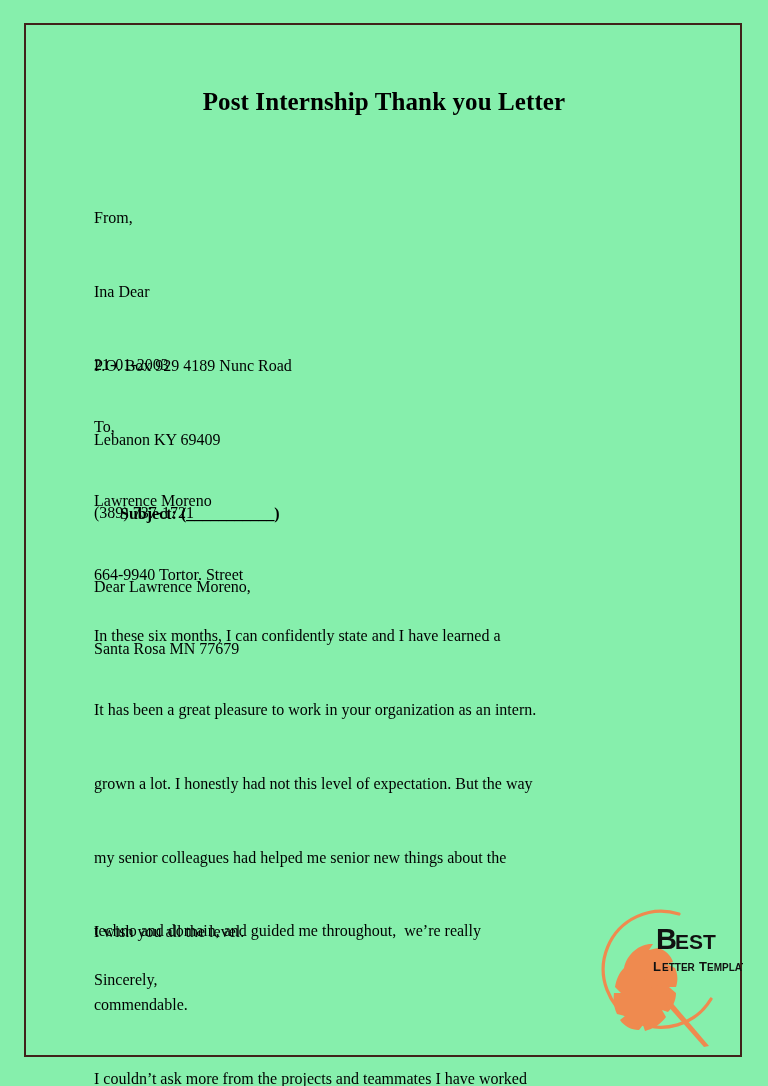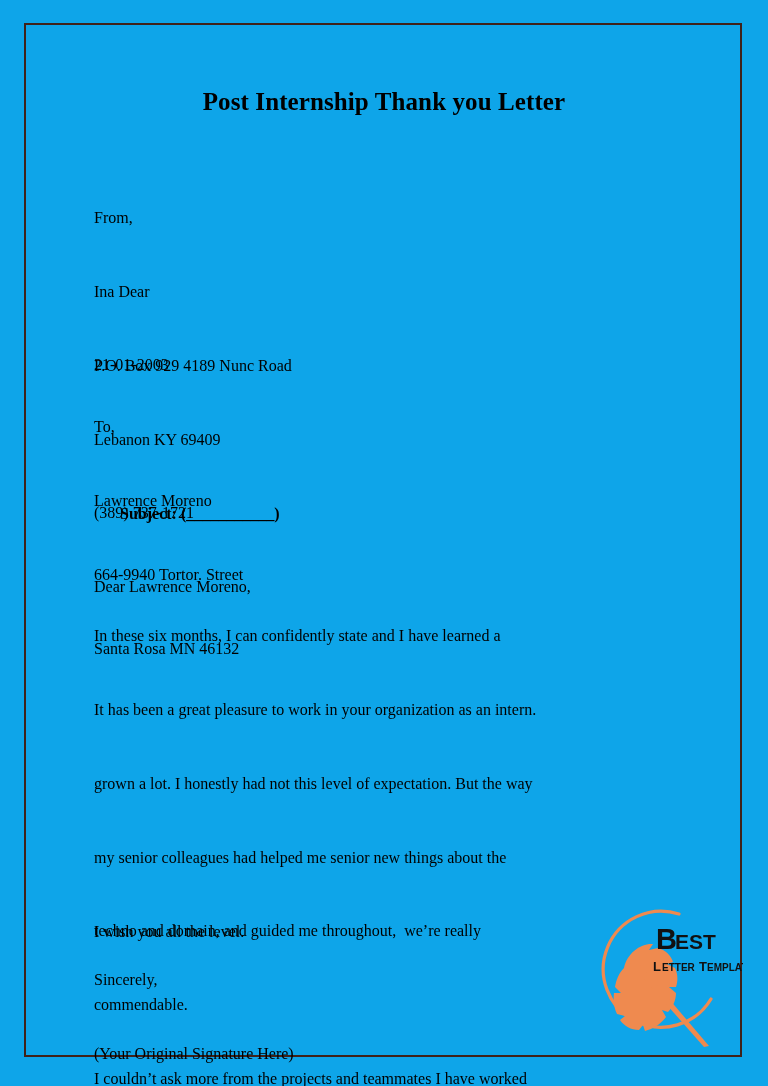--- a/index.html
+++ b/index.html
@@ -12,21 +12,21 @@
     height: 1086px;
     position: relative;
     overflow: hidden;
     font-family: "Liberation Serif", "DejaVu Serif", serif;
     color: #000000;
   }
 
   #page {
     position: absolute;
     inset: 0;
-    background: #0ea5e9;
+    background: #86efac;
   }
 
   
   #page-frame {
     position: absolute;
     left: 24px;
     top: 23px;
     width: 718px;
     height: 1034px;
     border: 2px solid #40221a;
@@ -119,21 +119,21 @@
     </div>
 
     <div class="block" id="date-block">
       <div class="line">21-01-2003</div>
     </div>
 
     <div class="block" id="recipient-block">
       <div class="line">To,</div>
       <div class="line">Lawrence Moreno</div>
       <div class="line">664-9940 Tortor. Street</div>
-      <div class="line">Santa Rosa MN 46132</div>
+      <div class="line">Santa Rosa MN 77679</div>
     </div>
 
     <div class="block" id="subject-line">
       <span>Subject: (</span><span class="blank-fill">___________</span><span>)</span>
     </div>
 
     <div class="block" id="salutation">
       <div class="line">Dear Lawrence Moreno,</div>
     </div>
 
@@ -150,21 +150,20 @@
       
       
     </div>
 
     <div class="block" id="closing-wish">
       <div class="line">I wish you all the level.</div>
     </div>
 
     <div class="block" id="signoff-block">
       <div class="line">Sincerely,</div>
-      <div class="line">(Your Original Signature Here)</div>
       
     </div>
 
   </div>
 
   <div id="logo">
     <svg width="160" height="148" viewBox="0 0 160 148" xmlns="http://www.w3.org/2000/svg">
 
       <path d="M 96 11
                A 58 58 0 1 0 128 96" fill="none" stroke="#ef8a4f" stroke-width="3.2" stroke-linecap="round"></path>

